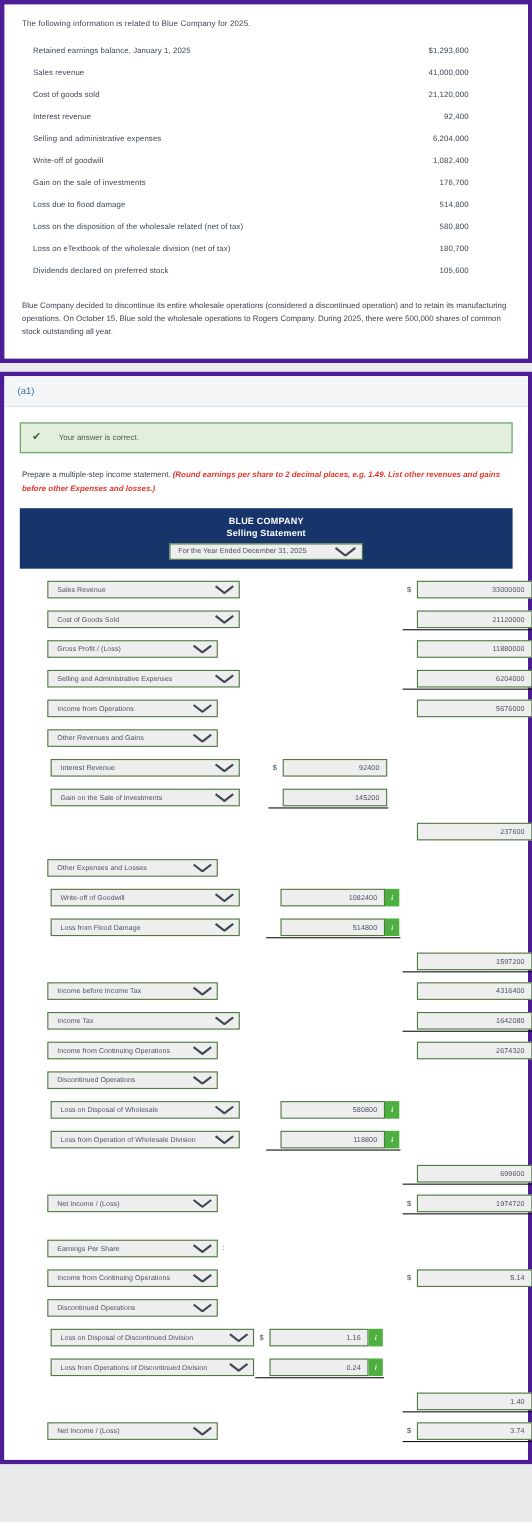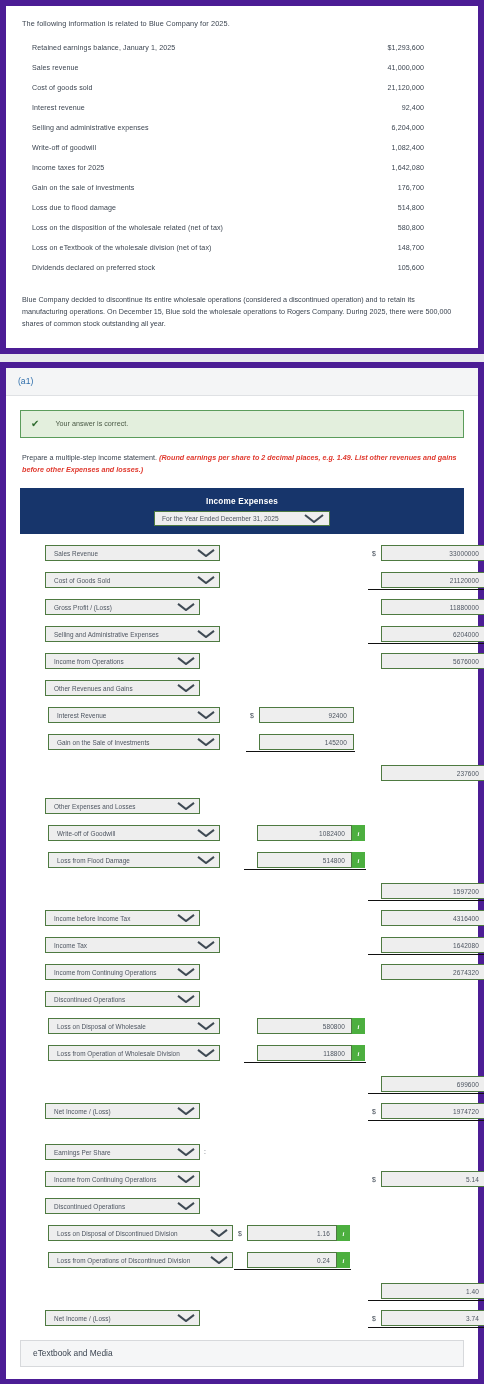--- a/index.html
+++ b/index.html
@@ -8,21 +8,21 @@
     background: #e9eaec;
     font-family: "Liberation Sans", sans-serif;
   }
   body { width: 484px; }
 
   .page { width: 484px; }
 
   
   .card {
     background: #ffffff;
-    border: 6px solid #4c1d95;
+    border: 4px solid #4c1d95;
     margin: 0 0 8px 0;
   }
   .card.info { padding: 10px 12px 16px 12px; }
 
   
   .intro {
     font-size: 7.3px;
     color: #3c4551;
     padding: 3px 0 10px 4px;
     letter-spacing: .1px;
@@ -169,63 +169,60 @@
           </tr>
           <tr>
             <td class="lbl">Selling and administrative expenses</td>
             <td class="amt">6,204,000</td>
           </tr>
           <tr>
             <td class="lbl">Write-off of goodwill</td>
             <td class="amt">1,082,400</td>
           </tr>
           <tr>
-            <td class="lbl">Income taxes for 2025</td>
-            <td class="amt">1,642,080</td>
-          </tr>
-          <tr>
             <td class="lbl">Gain on the sale of investments</td>
             <td class="amt">176,700</td>
           </tr>
           <tr>
             <td class="lbl">Loss due to flood damage</td>
             <td class="amt">514,800</td>
           </tr>
           <tr>
             <td class="lbl">Loss on the disposition of the wholesale related (net of tax)</td>
             <td class="amt">580,800</td>
           </tr>
           <tr>
             <td class="lbl">Loss on eTextbook of the wholesale division (net of tax)</td>
-            <td class="amt">148,700</td>
+            <td class="amt">180,700</td>
           </tr>
           <tr>
             <td class="lbl">Dividends declared on preferred stock</td>
             <td class="amt">105,600</td>
           </tr>
         </tbody>
     </table>
-    <div class="note">Blue Company decided to discontinue its entire wholesale operations (considered a discontinued operation) and to retain its manufacturing operations. On December 15, Blue sold the wholesale operations to Rogers Company. During 2025, there were 500,000 shares of common stock outstanding all year.</div>
+    <div class="note">Blue Company decided to discontinue its entire wholesale operations (considered a discontinued operation) and to retain its manufacturing operations. On October 15, Blue sold the wholesale operations to Rogers Company. During 2025, there were 500,000 shares of common stock outstanding all year.</div>
   </div>
 
   <div class="card">
     <div class="a1head">(a1)</div>
     <div class="a1body">
 
       <div class="alert">
         <span class="ck">✔</span>
         <span class="msg">Your answer is correct.</span>
       </div>
 
       <div class="prompt">
         <span>Prepare a multiple-step income statement. </span><i>(Round earnings per share to 2 decimal places, e.g. 1.49. List other revenues and gains before other Expenses and losses.)</i>
       </div>
 
       <div class="stmt-hd">
-        <div class="ttl">Income Expenses</div>
+        <div class="co">BLUE COMPANY</div>
+        <div class="ttl">Selling Statement</div>
         <div class="sel-period">
           <span>For the Year Ended December 31, 2025</span>
           <svg class="chev" width="20" height="9" viewBox="0 0 20 9">
             <path d="M1 1 L10 8 L19 1" fill="none" stroke="#3f4a54" stroke-width="2"></path>
           </svg>
         </div>
       </div>
 
       <div class="stmt" id="stmt-grid">
           <div class="row">
@@ -540,17 +537,16 @@
               </svg>
             </div>
             <div class="cell" style="left: 352px;">
               <div class="dollar">$</div>
               <div class="inp" style="width: 105px;">3.74</div>
             </div>
             <div class="rule" style="left: 348px; width: 119px; top: 22px;"></div>
           </div>
         </div>
 
-      <div class="btn">eTextbook and Media</div>
 
     </div>
   </div>
 </div>
 
 </body></html>

